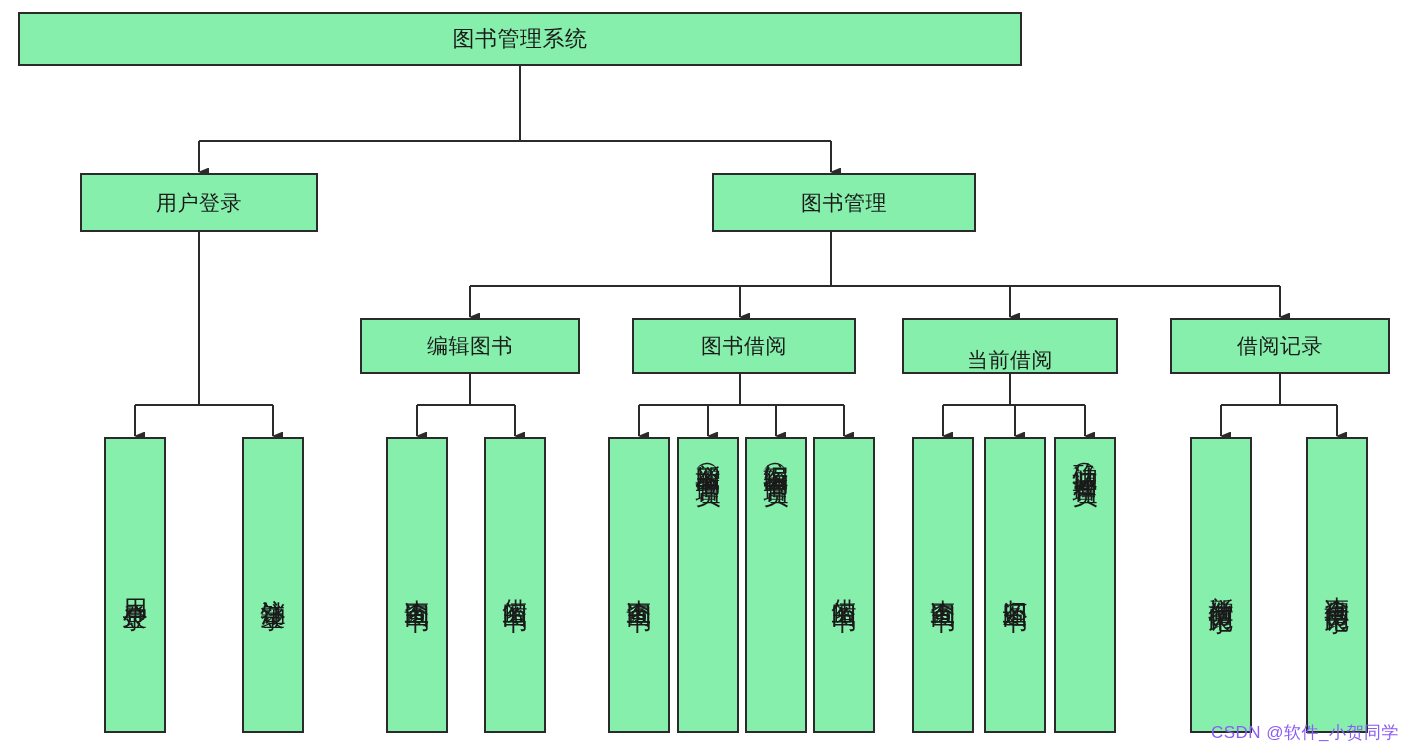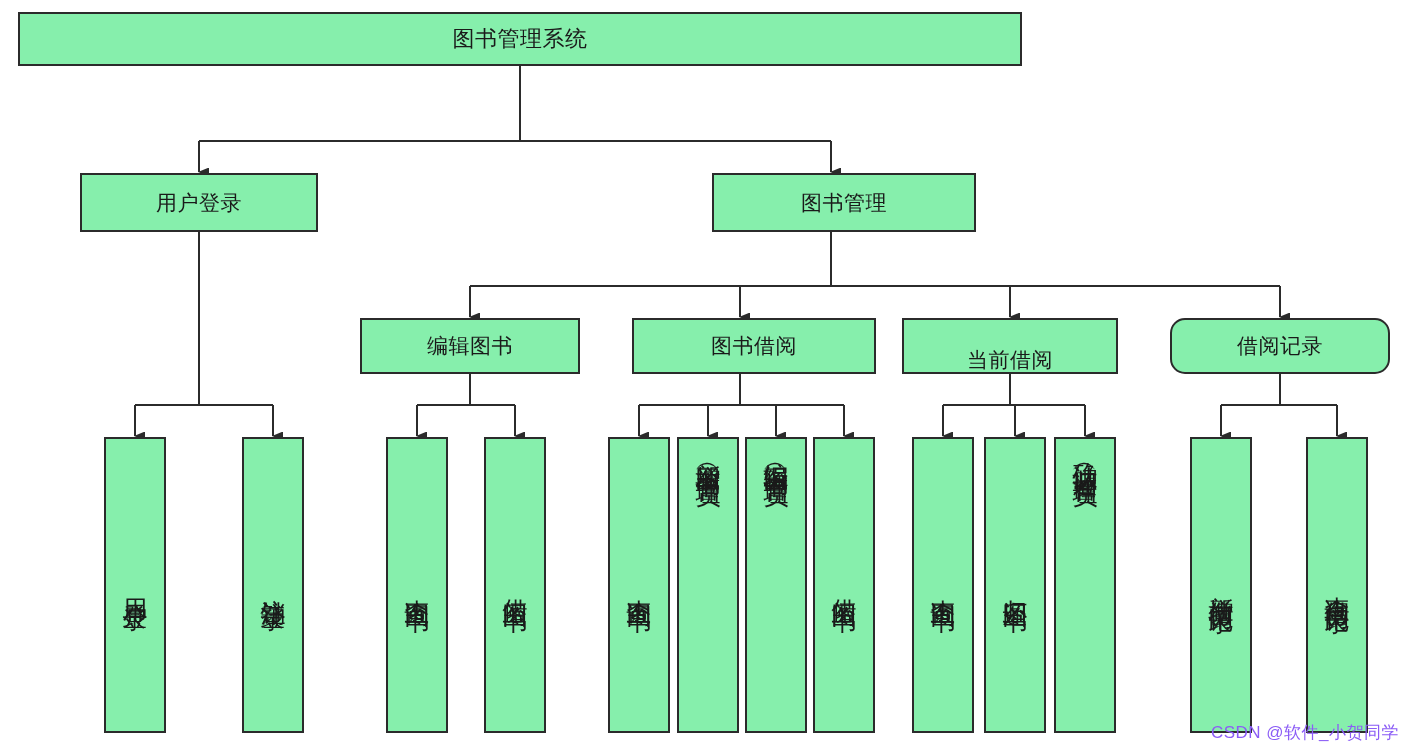--- a/index.html
+++ b/index.html
@@ -137,27 +137,27 @@
       </div>
       <div class="node horiz" style="left: 80px; top: 173px; width: 238px; height: 59px;">
         <span class="label">用户登录</span>
       </div>
       <div class="node horiz" style="left: 712px; top: 173px; width: 264px; height: 59px;">
         <span class="label">图书管理</span>
       </div>
       <div class="node horiz" style="left: 360px; top: 318px; width: 220px; height: 56px;">
         <span class="label">编辑图书</span>
       </div>
-      <div class="node horiz" style="left: 632px; top: 318px; width: 244px; height: 56px;">
+      <div class="node horiz" style="left: 632px; top: 318px; width: 224px; height: 56px;">
         <span class="label">图书借阅</span>
       </div>
       <div class="node horiz" style="left: 902px; top: 318px; width: 216px; height: 56px; align-items: flex-end;">
         <span class="label">当前借阅</span>
       </div>
-      <div class="node horiz" style="left: 1170px; top: 318px; width: 220px; height: 56px; border-radius: 15px;">
+      <div class="node horiz" style="left: 1170px; top: 318px; width: 220px; height: 56px;">
         <span class="label">借阅记录</span>
       </div>
       <div class="node leaf vcenter" style="left: 104px; top: 437px; width: 62px; height: 296px;">
         <span class="label">用户登录</span>
       </div>
       <div class="node leaf vcenter" style="left: 242px; top: 437px; width: 62px; height: 296px;">
         <span class="label">注销登录</span>
       </div>
       <div class="node leaf vcenter" style="left: 386px; top: 437px; width: 62px; height: 296px;">
         <span class="label">查询图书</span>

